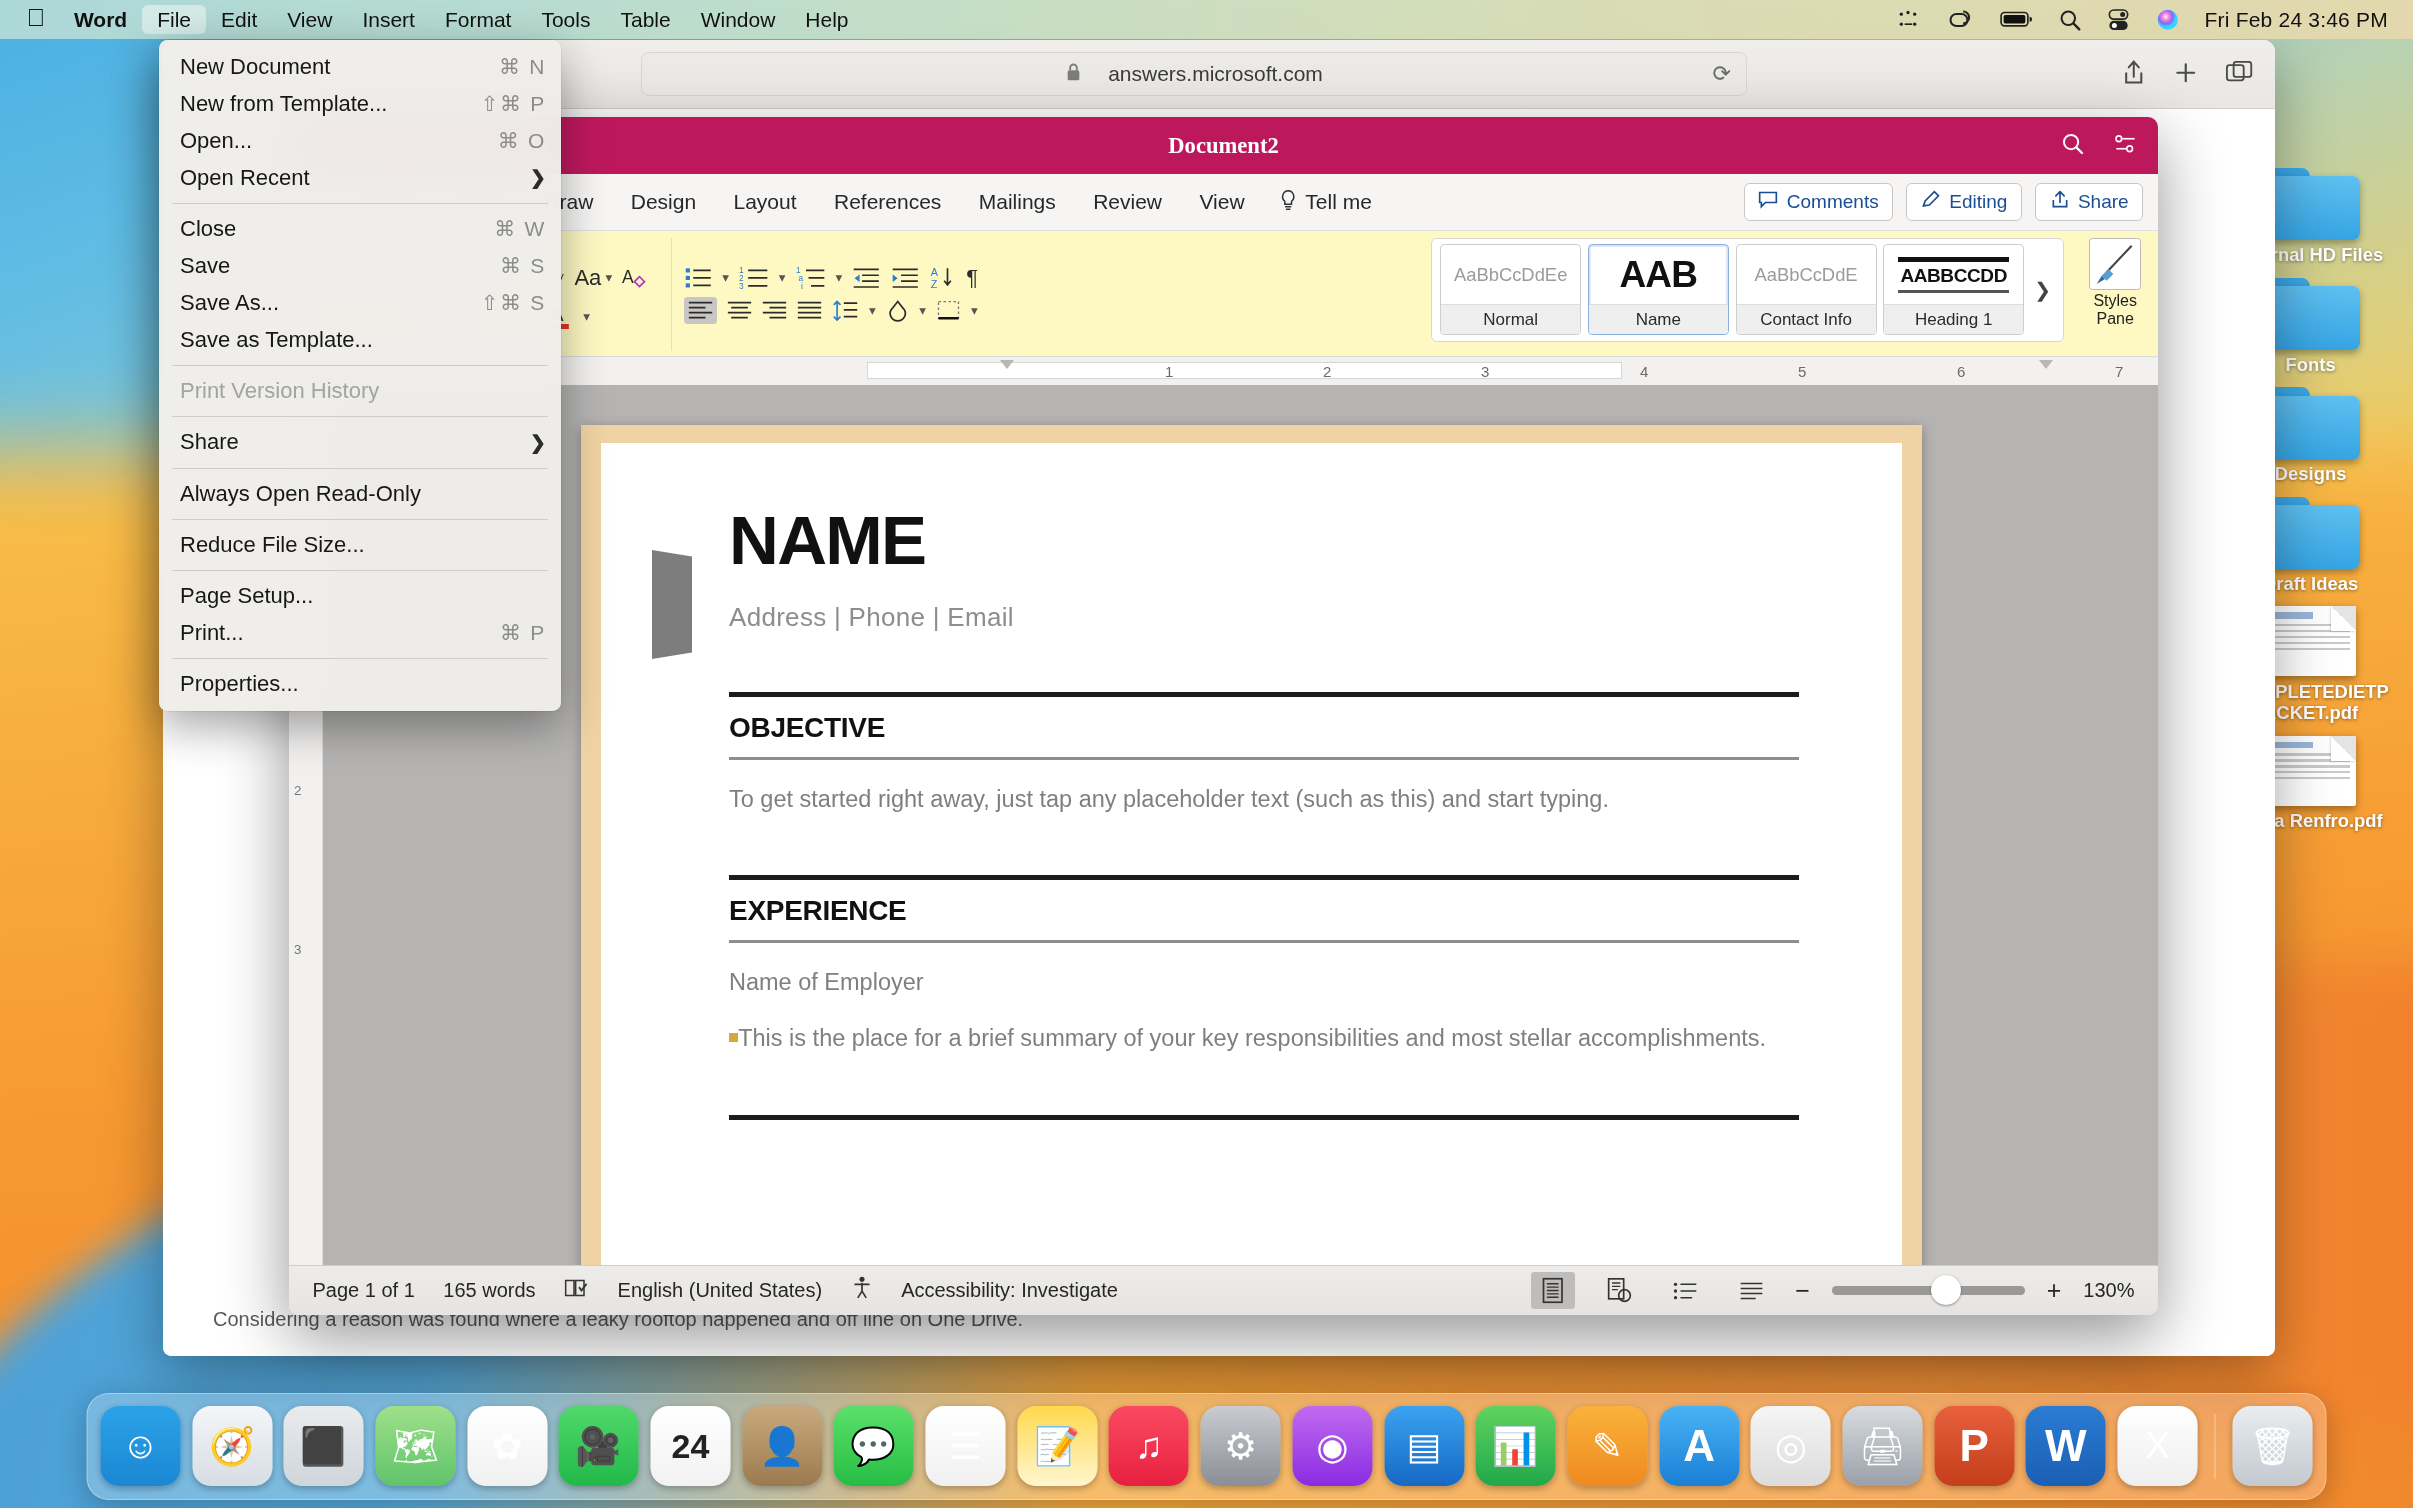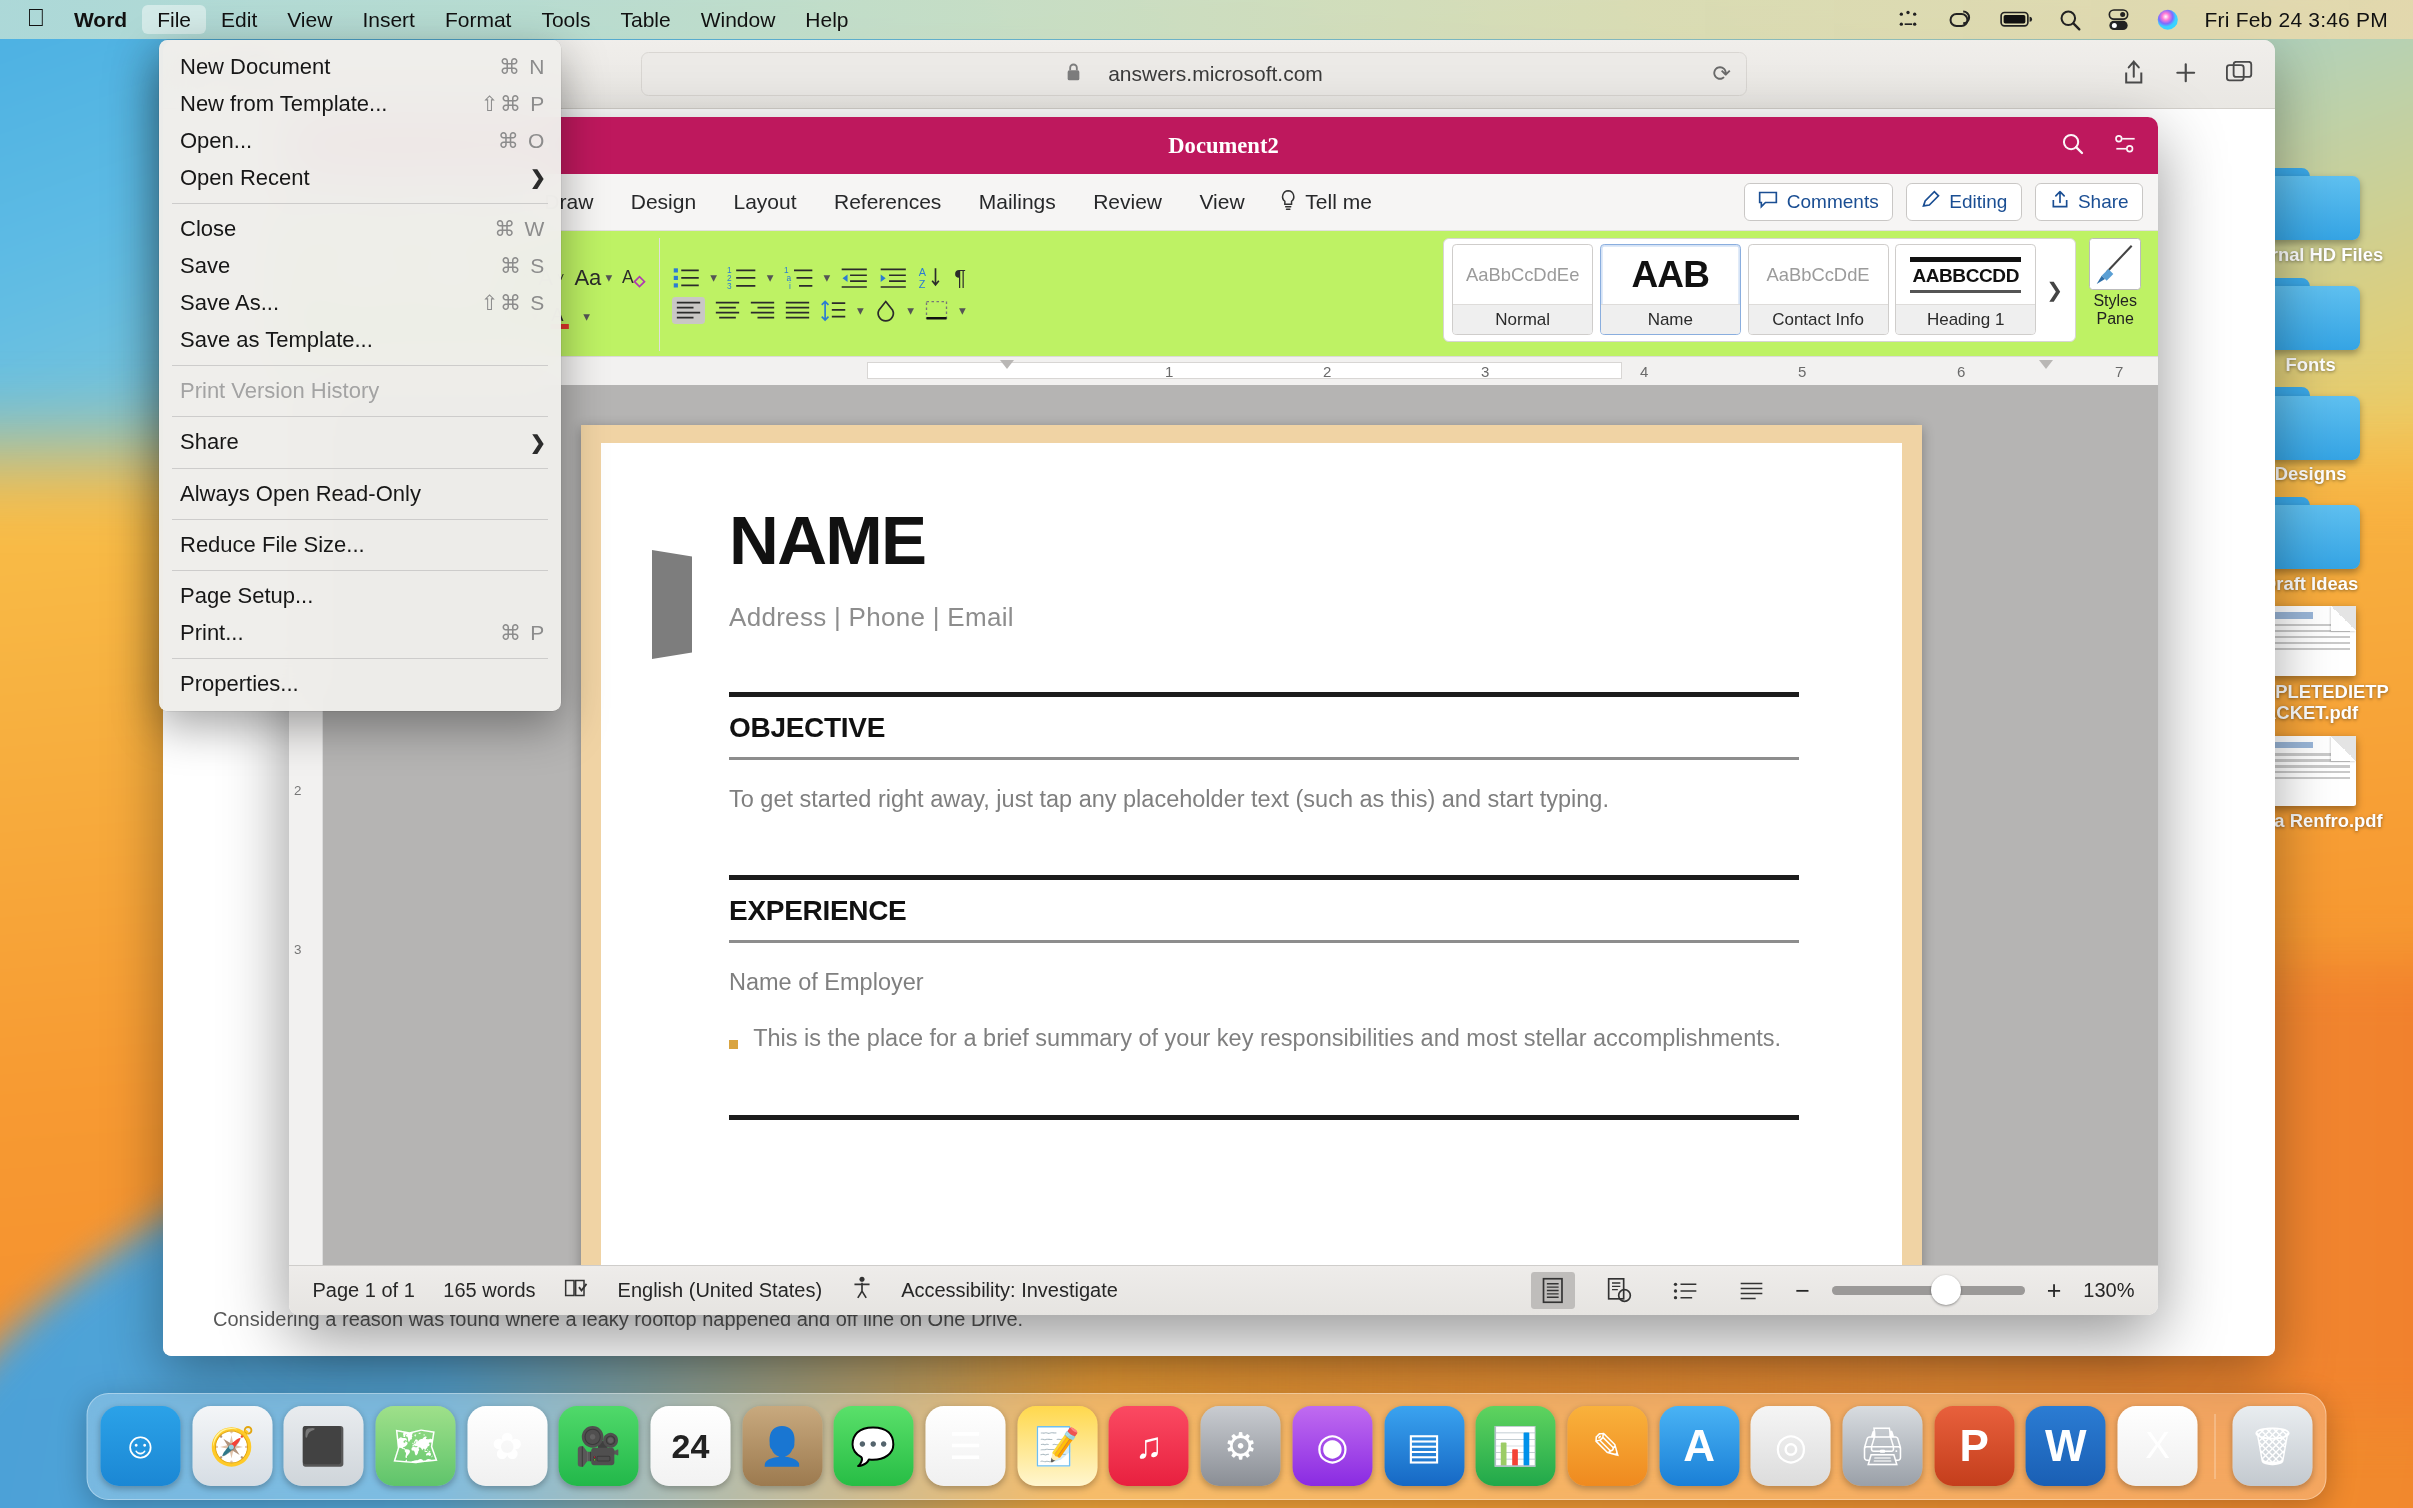--- a/index.html
+++ b/index.html
@@ -147,22 +147,22 @@
   #ribbon-tabs .expander { width:45px; text-align:center; font-size:22px; color:#555; }
   .rtab { padding:5.9px 17px; font-size:21px; color:#27282a; border-radius:5px; white-space:nowrap; }
   .rtab.lamp { display:flex; align-items:center; gap:8.4px; }
   #ribbon-tabs .tabs-right { margin-left:auto; display:flex; align-items:center; gap:13.4px; padding-right:5px; }
   .pillbtn {
     display:flex; align-items:center; gap:8.4px; border:0.8px solid #c9c7c5;
     background:#fff; border-radius:5.9px; padding:5.9px 13.4px; font-size:19px; color:#1a4e93;
   }
 
   #ribbon {
-    height:126px; background:#bef264; display:flex; align-items:stretch;
-    padding:6.7px 8.4px 5px 11.7px; border-bottom:0.8px solid #dcdad8; gap:0;
+    height:126px; background:#fef9c3; display:flex; align-items:stretch;
+    padding:6.7px 8.4px 5px 11.7px; border-bottom:0.8px solid #dcdad8; gap:12px;
   }
   .rgroup { display:flex; flex-direction:column; justify-content:center; gap:6.7px; padding:0 11.7px; }
   .rgroup + .rgroup { border-left:0.8px solid #e0dedc; }
   .rrow { display:flex; align-items:center; gap:10px; }
   .ctl { font-size:22px; color:#2b2b2b; display:flex; align-items:center; gap:4.2px; }
   .chev { font-size:13.4px; color:#555; }
   .fontbox {
     background:#fff; border:0.8px solid #bdbbb8; border-radius:4.2px;
     height:37px; display:flex; align-items:center; justify-content:space-between;
     padding:0 7.5px; font-size:20px; color:#222; gap:6.7px;
@@ -230,21 +230,21 @@
     position:absolute; left:-77px; top:44px; width:40px; height:109px;
     background:#7d7d7d; clip-path:polygon(0 0,100% 6%,100% 94%,0 100%);
   }
   .doc-name-h { font-size:69px; font-weight:900; letter-spacing:-1.7px; color:#111; line-height:1; }
   .doc-contact { font-size:26px; color:#8d8d8d; margin-top:27px; letter-spacing:0.3px; }
   .sec-rule-thick { height:5px; background:#1c1c1c; margin-top:59px; }
   .sec-title { font-size:28px; font-weight:900; color:#111; margin-top:15px; letter-spacing:-0.3px; }
   .sec-rule-thin { height:2.5px; background:#8d8d8d; margin-top:13.4px; }
   .body-text { font-size:23.5px; color:#7f7f7f; margin-top:22px; line-height:1.45; }
   .bullets { margin-top:22px; }
-  .bullet { display:flex; gap:15px; margin-bottom:18.4px;align-items:center; }
+  .bullet { display:flex; margin-bottom:18.4px; }
   .bullet .dot { width:9.2px; height:9.2px; background:#d9a441; margin-top:11.7px; flex:none; }
   .bullet .btxt { font-size:23.5px; color:#7f7f7f; line-height:1.5; }
 
   
   #statusbar {
     position:absolute; left:0; right:0; bottom:0; height:50px;
     background:linear-gradient(180deg,#eeecea,#e6e4e1); border-top:0.8px solid #cfcdcb;
     display:flex; align-items:center; padding:0 23.5px; gap:28.5px; font-size:20px; color:#262626;
   }
   #statusbar .sb-right { margin-left:auto; display:flex; align-items:center; gap:22px; }

